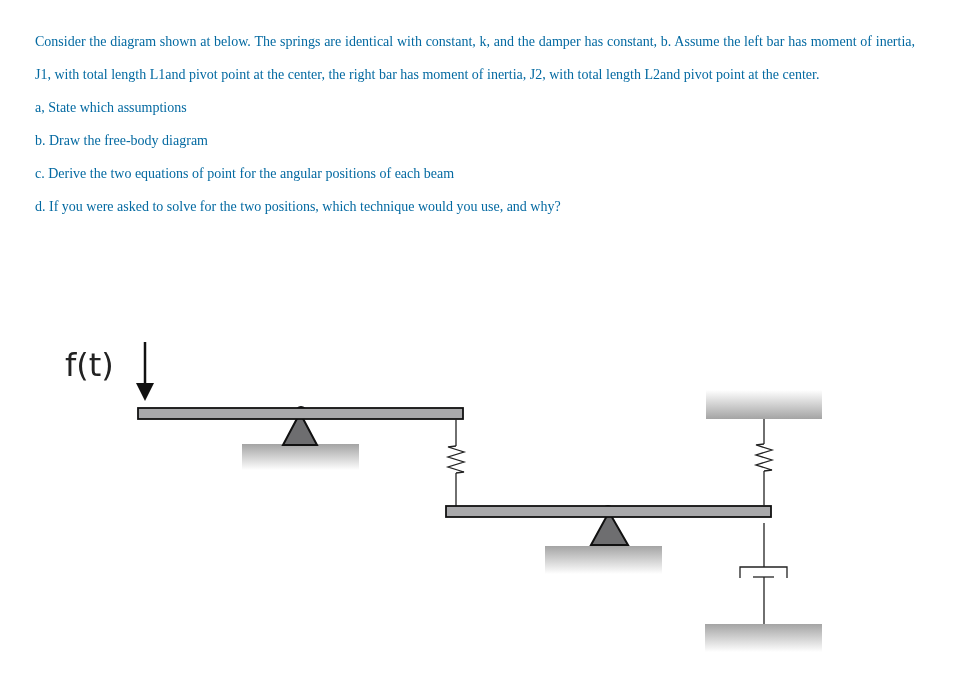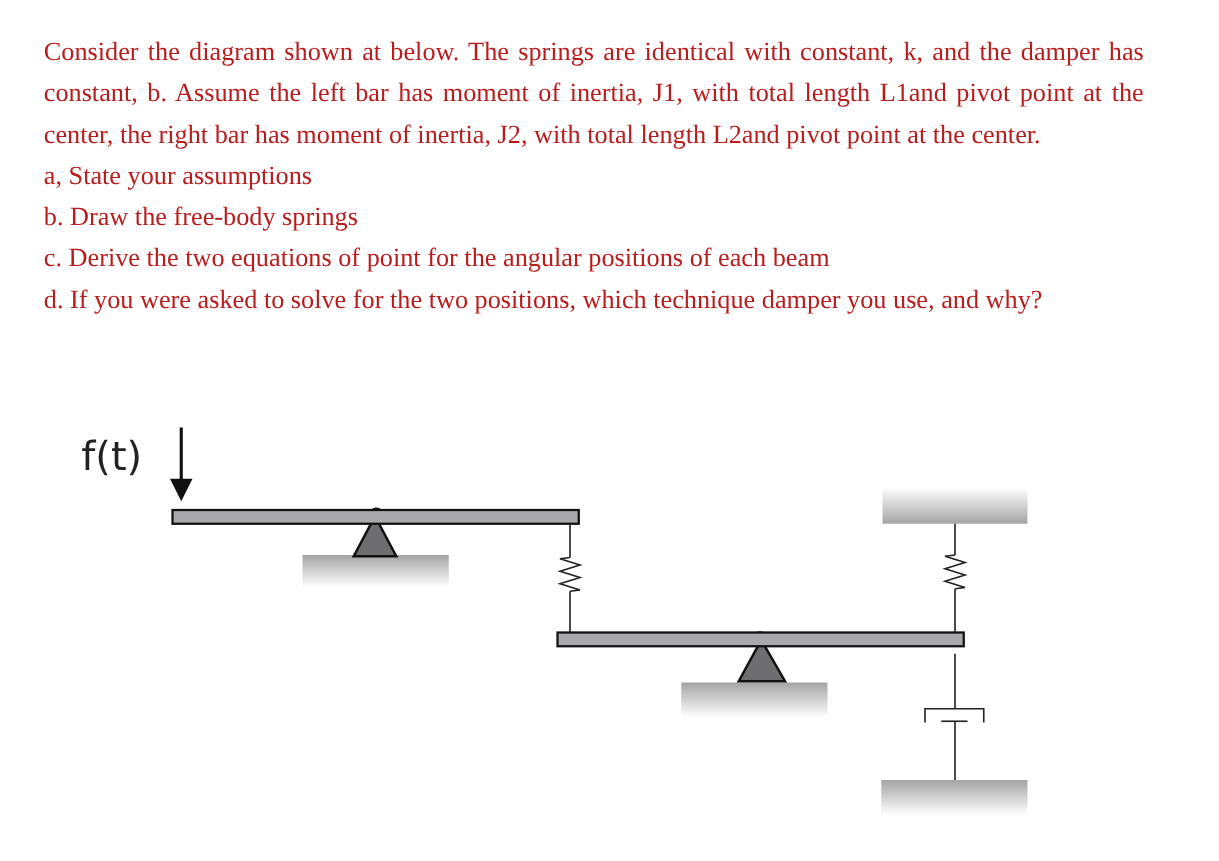--- a/index.html
+++ b/index.html
@@ -1,38 +1,38 @@
 <!DOCTYPE html>
 <html><head>
 <meta charset="utf-8">
 <style>
   html, body { margin: 0; padding: 0; background: #ffffff; }
   body { width: 975px; height: 689px; position: relative; overflow: hidden; }
   .text-block {
     position: absolute; left: 35px; top: 25px; width: 880px;
-    font-family: "Liberation Serif", serif; font-size: 21px; line-height: 33px; color: #b91c1c;
+    font-family: "Liberation Serif", serif; font-size: 14px; line-height: 33px; color: #0369a1;
   }
   .para { text-align: justify; text-align-last: left; margin: 0; }
   .item { margin: 0; white-space: nowrap; }
   .item.wrap { white-space: normal; text-align: justify; text-align-last: left; }
   .diagram { position: absolute; left: 0; top: 330px; width: 975px; height: 359px; }
   .force-label {
     position: absolute; left: 65px; top: 346px;
     font-family: "DejaVu Sans", sans-serif; font-size: 32px; color: #222;
   }
 </style>
 </head>
 <body>
 
 <div class="text-block">
   <p class="para">Consider the diagram shown at below. The springs are identical with constant, k, and the damper has constant, b. Assume the left bar has moment of inertia, J1, with total length L1and pivot point at the center, the right bar has moment of inertia, J2, with total length L2and pivot point at the center.</p>
-  <p class="item">a, State your assumptions</p>
-  <p class="item">b. Draw the free-body springs</p>
+  <p class="item">a, State which assumptions</p>
+  <p class="item">b. Draw the free-body diagram</p>
   <p class="item">c. Derive the two equations of point for the angular positions of each beam</p>
-  <p class="item wrap">d. If you were asked to solve for the two positions, which technique damper you use, and why?</p>
+  <p class="item wrap">d. If you were asked to solve for the two positions, which technique would you use, and why?</p>
 </div>
 
 <div class="force-label">f(t)</div>
 
 <svg class="diagram" width="975" height="359" viewBox="0 330 975 359" xmlns="http://www.w3.org/2000/svg">
   <defs>
     <linearGradient id="groundGrad" x1="0" y1="0" x2="0" y2="1">
       <stop offset="0" stop-color="#a4a4a4"></stop>
       <stop offset="1" stop-color="#ffffff"></stop>
     </linearGradient>

